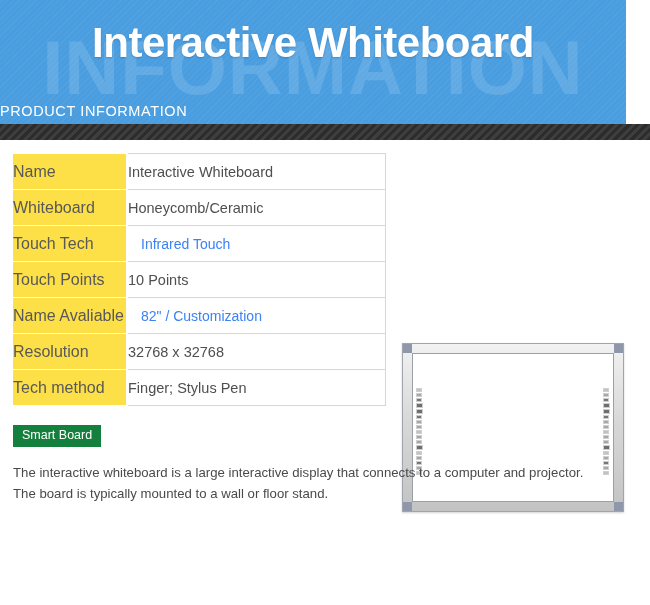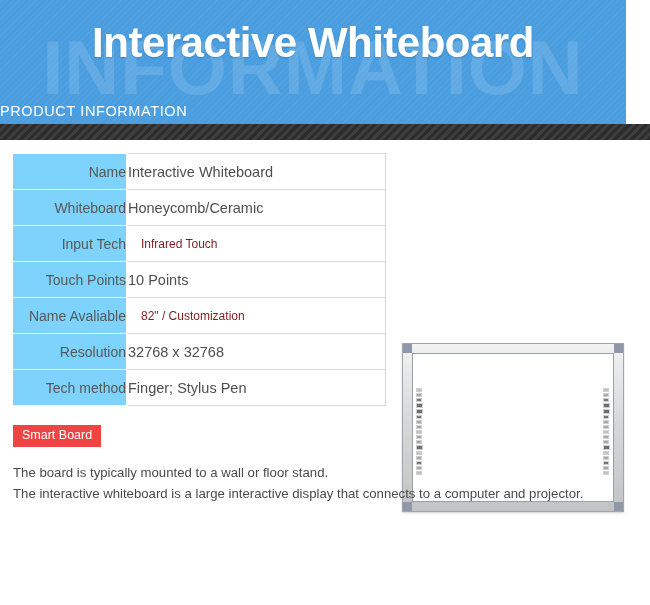--- a/index.html
+++ b/index.html
@@ -99,43 +99,43 @@
     border-collapse: collapse;
     table-layout: fixed;
   }
   .spec-table td {
     border: 1px solid #d7d7d7;
     padding: 0;
     vertical-align: middle;
   }
   .spec-label {
     width: 113px;
-    background: #7dd3fc;
+    background: #fde047;
     border-right: 2px solid #ffffff !important;
     border-top: 1px solid #ffffff !important;
     border-bottom: 1px solid #ffffff !important;
     border-left: 1px solid #ffffff !important;
-    text-align: right;
-    font-size: 14px;
+    text-align: left;
+    font-size: 16px;
     color: #585858;
     height: 35px;
     white-space: nowrap;
   }
   .spec-value {
     background: #ffffff;
     padding-left: 10px;
     font-size: 14.5px;
     color: #4f4f4f;
     height: 35px;
     white-space: nowrap;
   }
   .spec-value.big {
-    font-size: 12px;
+    font-size: 14px;
     padding-left: 13px;
-    color: #7f1d1d;
+    color: #3b82f6;
   }
 
   
   .board-figure {
     position: absolute;
     left: 402px;
     top: 203px;
     width: 222px;
     height: 169px;
   }
@@ -187,21 +187,21 @@
   }
   .board-toolbar .tool-icon:nth-child(3n)   { background: #777777; }
   .board-toolbar .tool-icon:nth-child(4n+1) { background: #c2c2c2; }
   .board-toolbar .tool-icon.wide { width: 7px; height: 5px; background: #6e6e6e; }
 
   
   .badge-smart-board {
     position: absolute;
     left: 13px;
     top: 285px;
-    background: #ef4444;
+    background: #15803d;
     color: #ffffff;
     font-size: 12.5px;
     padding: 4px 9px 5px 9px;
     line-height: 1;
     white-space: nowrap;
   }
   .description {
     position: absolute;
     left: 13px;
     top: 322px;
@@ -229,21 +229,21 @@
     <tbody>
       <tr>
         <td class="spec-label">Name</td>
         <td class="spec-value">Interactive Whiteboard</td>
       </tr>
       <tr>
         <td class="spec-label">Whiteboard</td>
         <td class="spec-value">Honeycomb/Ceramic</td>
       </tr>
       <tr>
-        <td class="spec-label">Input Tech</td>
+        <td class="spec-label">Touch Tech</td>
         <td class="spec-value big">Infrared Touch</td>
       </tr>
       <tr>
         <td class="spec-label">Touch Points</td>
         <td class="spec-value">10 Points</td>
       </tr>
       <tr>
         <td class="spec-label">Name Avaliable</td>
         <td class="spec-value big">82" / Customization</td>
       </tr>
@@ -304,17 +304,17 @@
         <span class="tool-icon"></span>
         <span class="tool-icon"></span>
         <span class="tool-icon"></span>
       </div>
     </div>
   </div>
 
   <div class="badge-smart-board">Smart Board</div>
 
   <div class="description">
+    <span class="line">The interactive whiteboard is a large interactive display that connects to a computer and projector.</span>
     <span class="line">The board is typically mounted to a wall or floor stand.</span>
-    <span class="line">The interactive whiteboard is a large interactive display that connects to a computer and projector.</span>
   </div>
 
 </div>
 
 </body></html>

